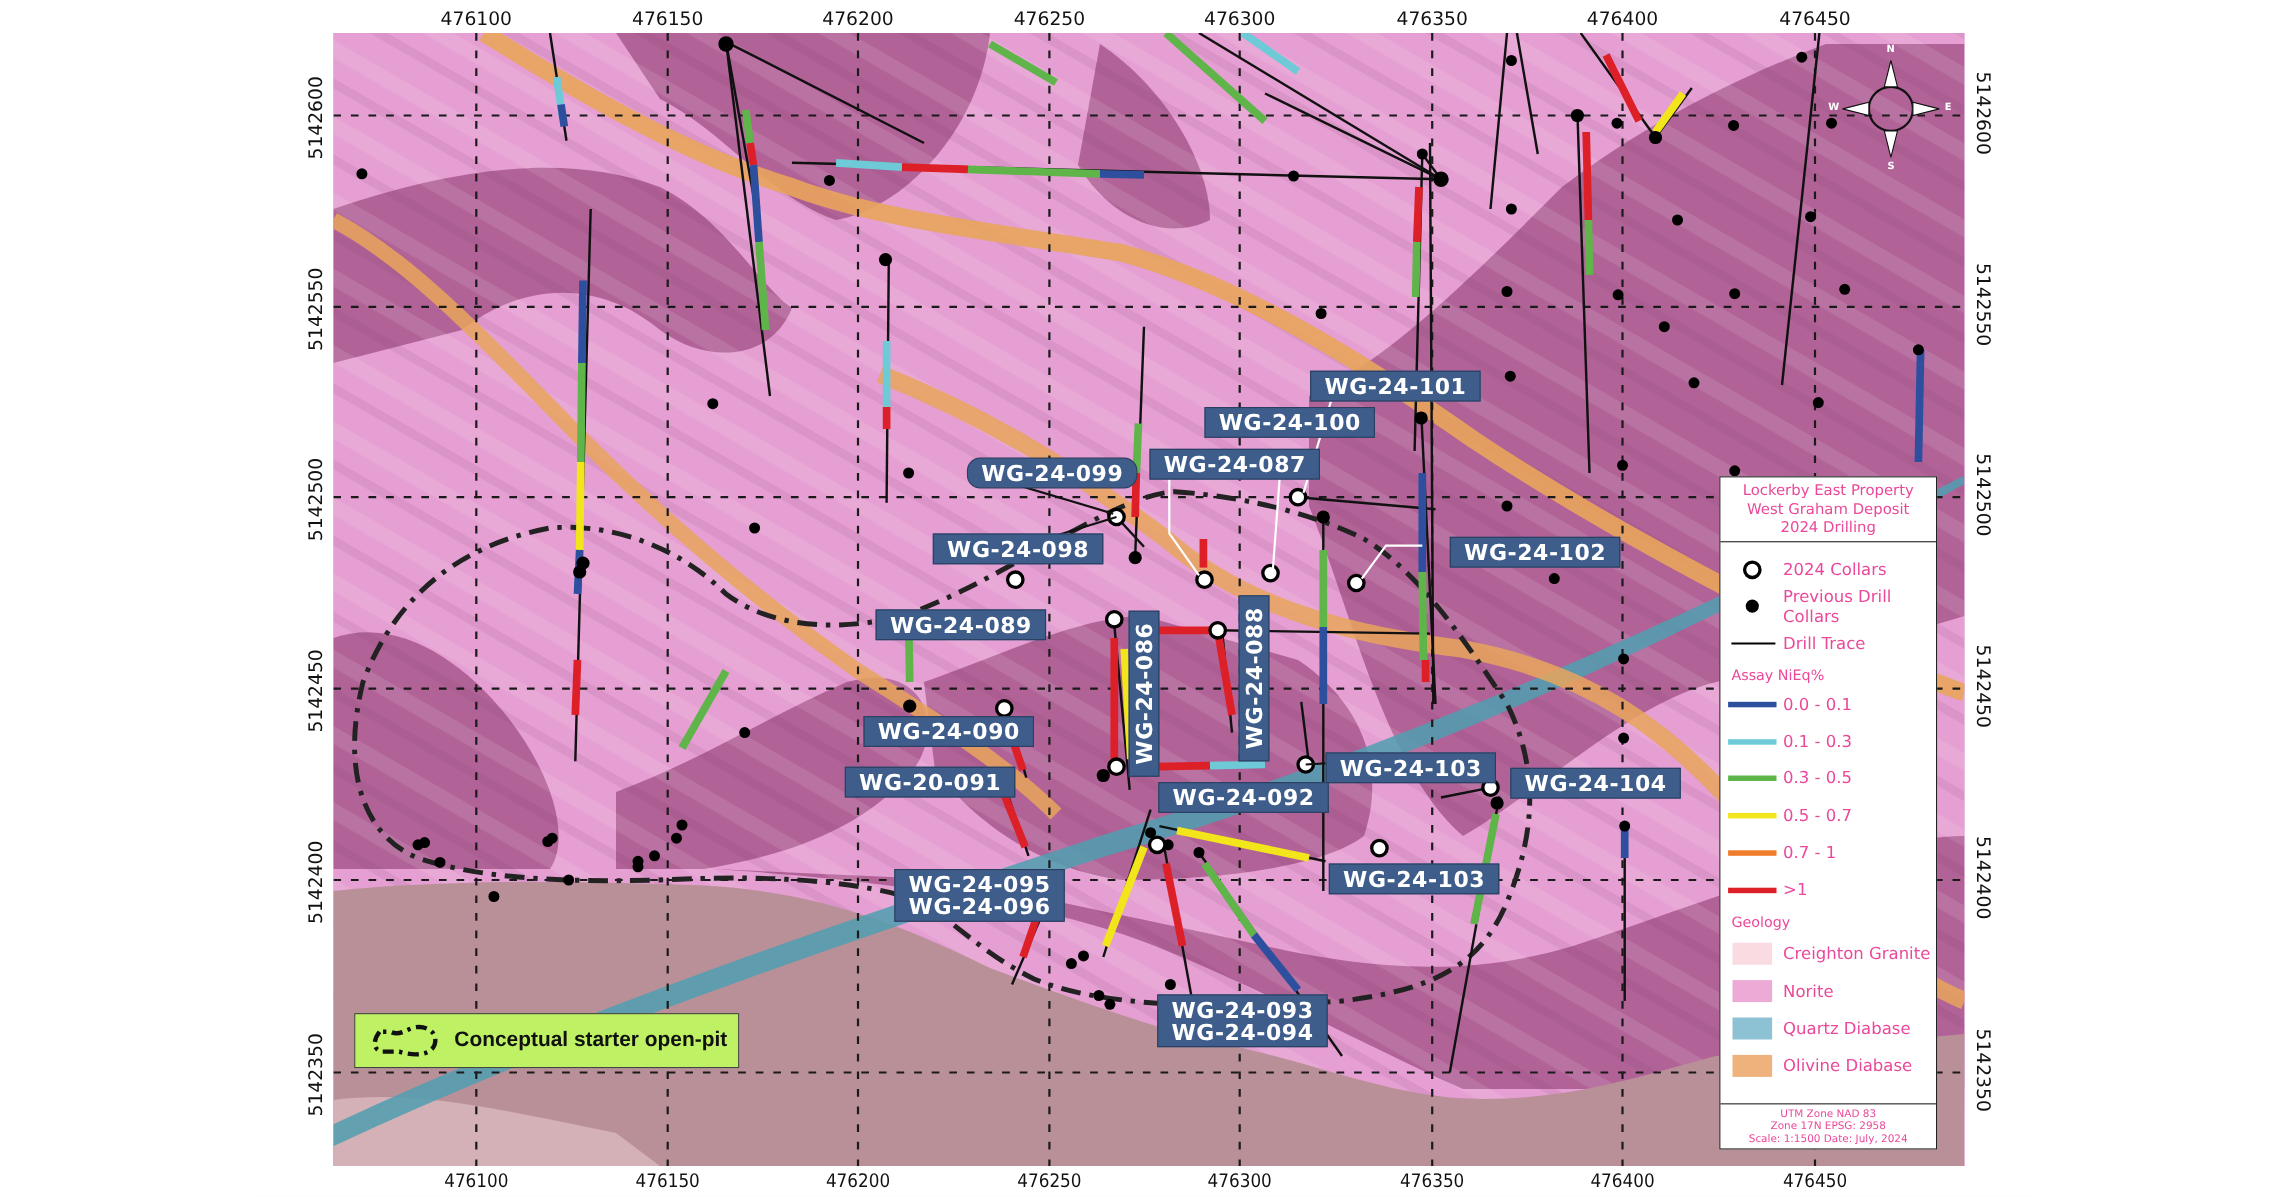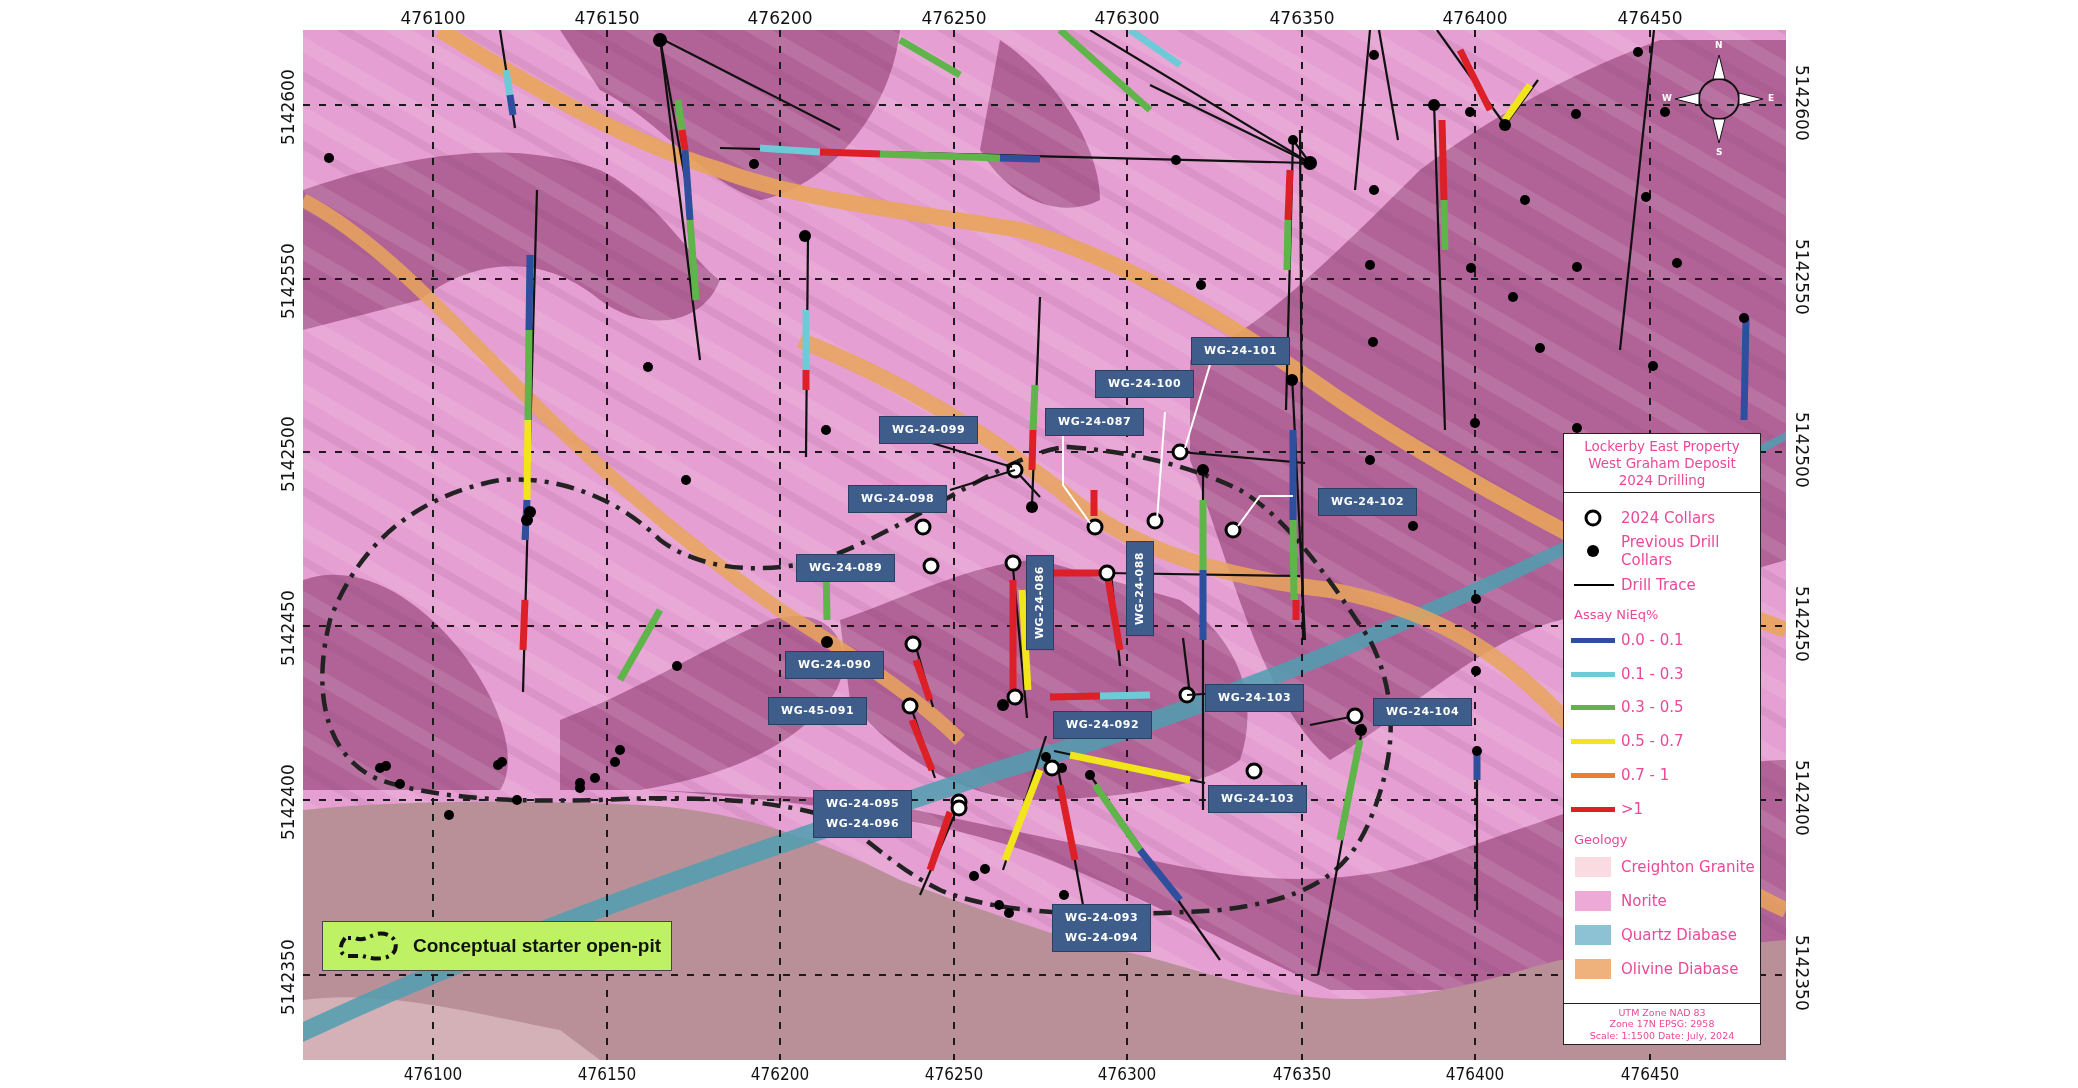--- a/index.html
+++ b/index.html
@@ -2,21 +2,21 @@
 <html><head>
 <meta charset="utf-8">
 <style>
   html, body { margin:0; padding:0; background:#ffffff; }
   body { width:2078px; height:1088px; position:relative; overflow:hidden; font-family:"DejaVu Sans", sans-serif; }
   #frame { position:absolute; left:303px; top:30px; width:1483px; height:1030px; overflow:hidden; background:#e59fd3; }
   #mapsvg { position:absolute; left:0; top:0; }
   .axis-label { position:absolute; font-family:"DejaVu Sans", sans-serif; font-size:17px; color:#111; white-space:nowrap; }
   .axis-top { top:8px; transform:translateX(-50%); }
   .axis-bottom { top:1064px; transform:translateX(-50%); font-family:"DejaVu Sans Condensed","DejaVu Sans", sans-serif; font-size:17px; }
-  .hole-label { position:absolute; background:#3e5d8a; color:#ffffff; font-weight:bold; font-size:11px; border:1.5px solid #2a3f60; padding:3px 12px; white-space:nowrap; line-height:20px; text-align:center; letter-spacing:0.5px; }
+  .hole-label { position:absolute; background:#3e5d8a; color:#ffffff; font-weight:bold; font-size:20px; border:1.5px solid #2a3f60; padding:3px 12px; white-space:nowrap; line-height:20px; text-align:center; letter-spacing:0.5px; }
   .hole-label.vert { writing-mode:vertical-rl; transform:rotate(180deg); padding:10px 3px; }
   #pit-legend { position:absolute; left:322px; top:921px; width:348px; height:48px; background:#bef264; border:1.5px solid #444; display:flex; align-items:center; }
   #pit-legend .lbl { font-weight:bold; font-size:19px; color:#111; margin-left:10px; font-family:"Liberation Sans", sans-serif; }
   #legend { position:absolute; left:1563px; top:433px; width:196px; height:610px; background:#ffffff; border:1.5px solid #222; font-family:"DejaVu Sans", sans-serif; color:#ec4899; }
   #legend .ttl { text-align:center; font-size:13.5px; line-height:17px; padding:4px 2px 3px; border-bottom:1.5px solid #222; }
   #legend .row { position:absolute; left:0; width:196px; height:22px; display:flex; align-items:center; font-size:15px; }
   #legend .row .txt { position:absolute; left:57px; }
   #legend .sec { position:absolute; left:10px; font-size:13px; }
   #legend .foot { position:absolute; left:0; bottom:0; width:196px; border-top:1.5px solid #222; text-align:center; font-size:9.5px; line-height:11.5px; padding:3px 0 3px; }
   .swatch-line { position:absolute; left:7px; width:44px; height:5px; }
@@ -318,28 +318,28 @@
 <div class="axis-label" style="left:1812px;top:65px;transform:rotate(90deg);transform-origin:0 0;">5142600</div>
 <div class="axis-label" style="left:1812px;top:239px;transform:rotate(90deg);transform-origin:0 0;">5142550</div>
 <div class="axis-label" style="left:1812px;top:412px;transform:rotate(90deg);transform-origin:0 0;">5142500</div>
 <div class="axis-label" style="left:1812px;top:586px;transform:rotate(90deg);transform-origin:0 0;">5142450</div>
 <div class="axis-label" style="left:1812px;top:760px;transform:rotate(90deg);transform-origin:0 0;">5142400</div>
 <div class="axis-label" style="left:1812px;top:935px;transform:rotate(90deg);transform-origin:0 0;">5142350</div>
 
 <div class="hole-label" style="left:1191px;top:337px;">WG-24-101</div>
 <div class="hole-label" style="left:1095px;top:370px;">WG-24-100</div>
 <div class="hole-label" style="left:1045px;top:408px;">WG-24-087</div>
-<div class="hole-label" style="left:879px;top:416px;">WG-24-099</div>
+<div class="hole-label" style="left:879px;top:416px;border-radius:12px;">WG-24-099</div>
 <div class="hole-label" style="left:848px;top:485px;">WG-24-098</div>
 <div class="hole-label" style="left:1318px;top:488px;">WG-24-102</div>
 <div class="hole-label" style="left:796px;top:554px;">WG-24-089</div>
 <div class="hole-label vert" style="left:1026px;top:555px;">WG-24-086</div>
 <div class="hole-label vert" style="left:1126px;top:541px;">WG-24-088</div>
 <div class="hole-label" style="left:785px;top:651px;">WG-24-090</div>
-<div class="hole-label" style="left:768px;top:697px;">WG-45-091</div>
+<div class="hole-label" style="left:768px;top:697px;">WG-20-091</div>
 <div class="hole-label" style="left:1205px;top:684px;">WG-24-103</div>
 <div class="hole-label" style="left:1373px;top:698px;">WG-24-104</div>
 <div class="hole-label" style="left:1053px;top:711px;">WG-24-092</div>
 <div class="hole-label" style="left:1208px;top:785px;">WG-24-103</div>
 <div class="hole-label" style="left:813px;top:790px;">
   <div>WG-24-095</div>
   <div>WG-24-096</div>
 </div>
 <div class="hole-label" style="left:1052px;top:904px;">
   <div>WG-24-093</div>

